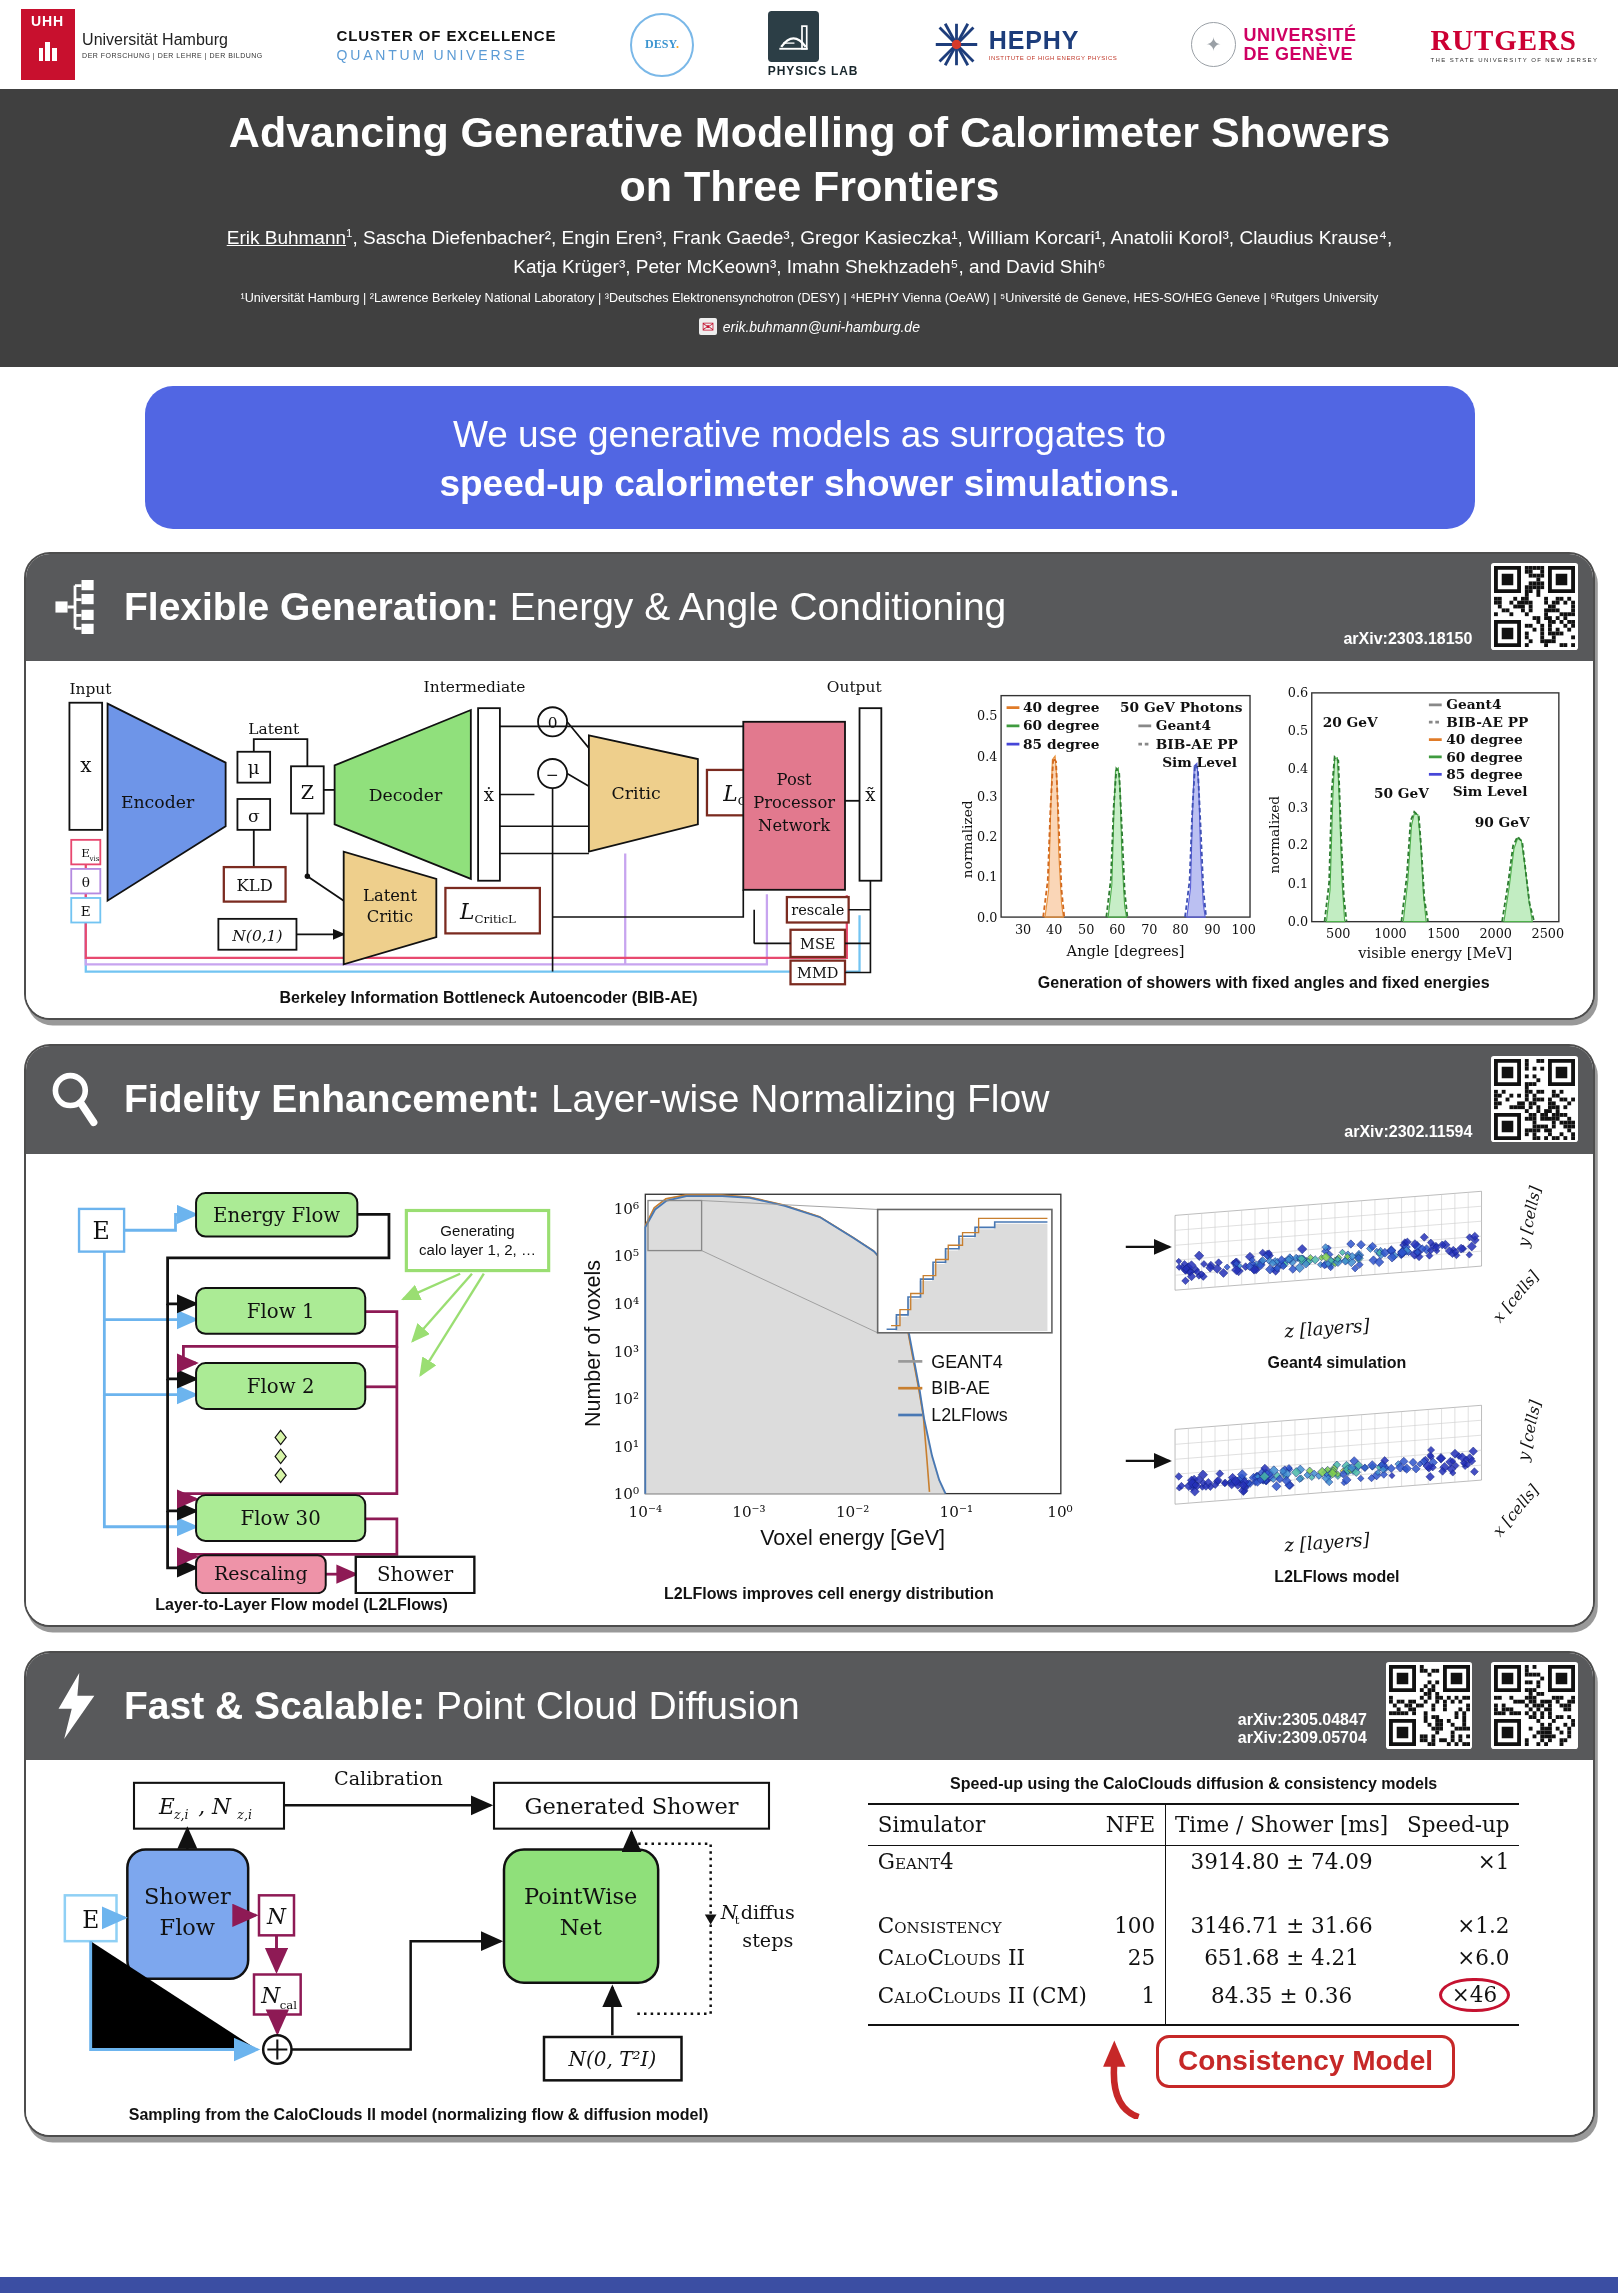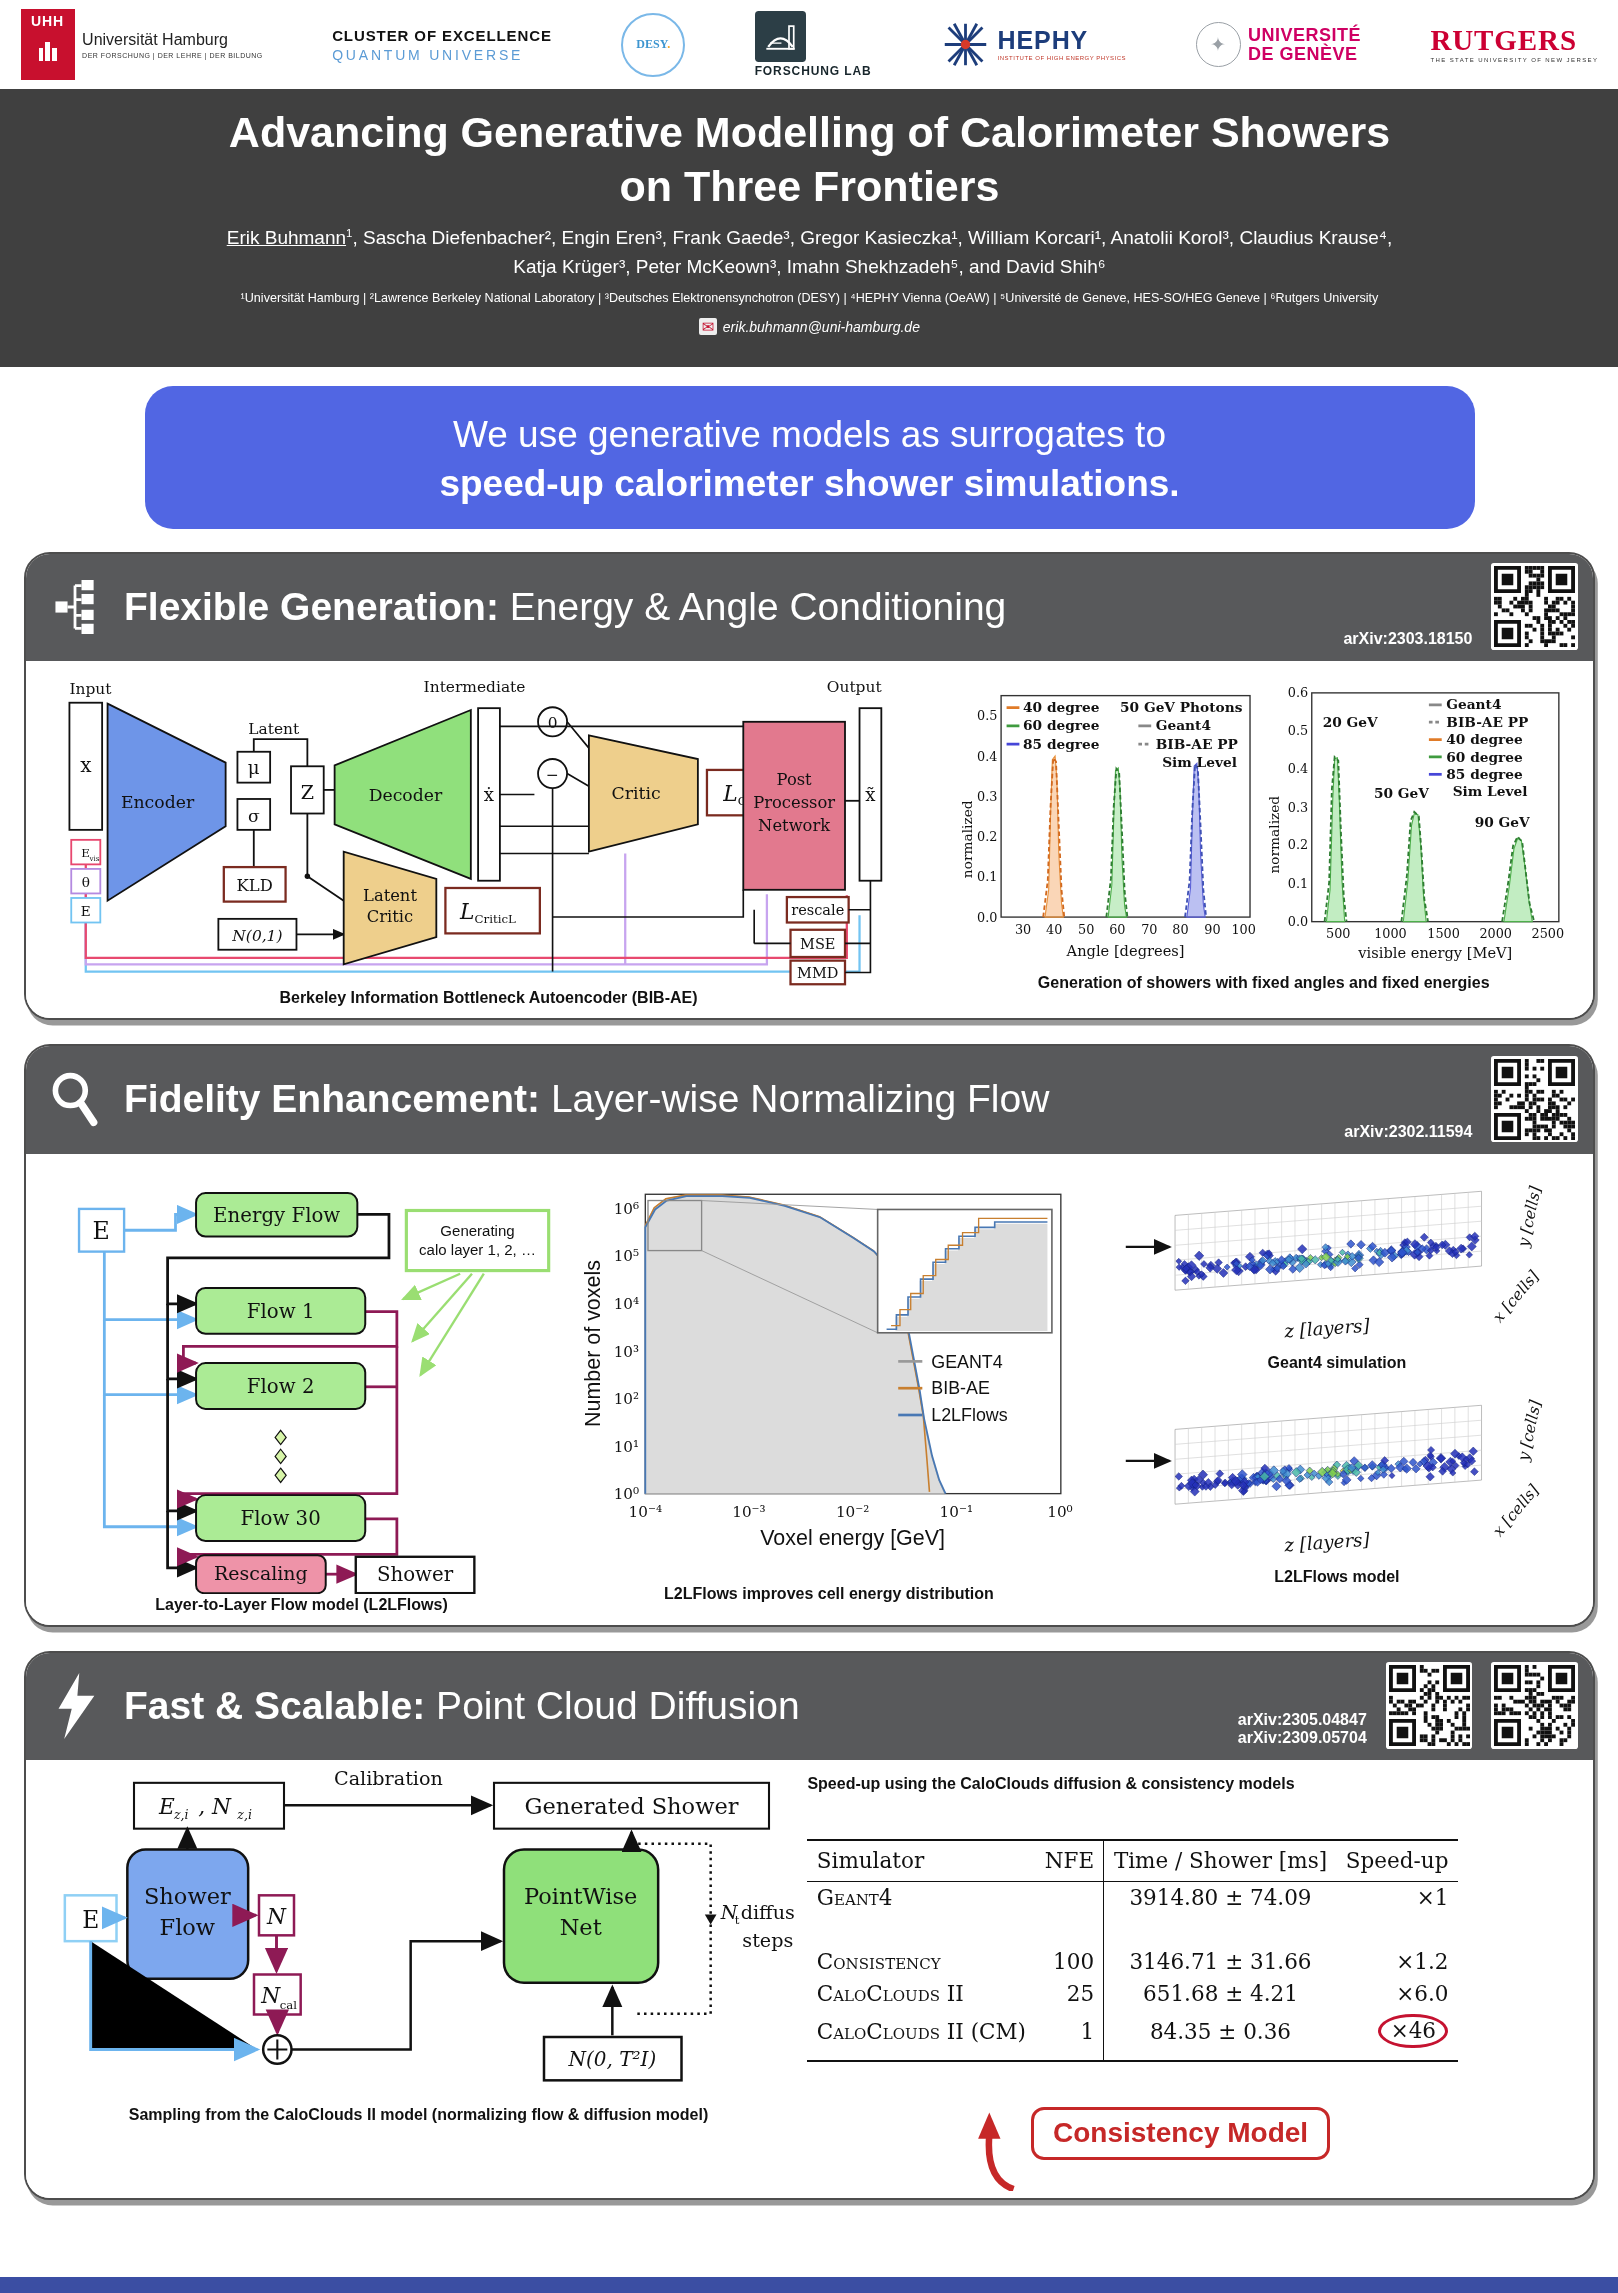--- a/index.html
+++ b/index.html
@@ -106,21 +106,21 @@
   <div class="logo">
     <div>
       <div class="blab-sq">
         <svg viewBox="0 0 54 54">
             <path d="M14 38 q13 -18 26 0" fill="none" stroke="#fff" stroke-width="2.5"></path>
             <rect x="36" y="16" width="5" height="24" fill="none" stroke="#fff" stroke-width="1.8"></rect>
             <path d="M12 40 h30" stroke="#fff" stroke-width="2"></path>
             <path d="M16 34 h12" stroke="#fff" stroke-width="1.4"></path>
           </svg>
       </div>
-      <div class="blab-text">FORSCHUNG LAB</div>
+      <div class="blab-text">PHYSICS LAB</div>
     </div>
   </div>
   <div class="logo">
     <svg width="49" height="49" viewBox="0 0 52 52">
       <g stroke="#1d3d7b" stroke-width="3">
           <line x1="26" y1="4" x2="26" y2="48"></line>
           <line x1="4" y1="26" x2="48" y2="26"></line>
           <line x1="8" y1="8" x2="44" y2="44"></line>
           <line x1="44" y1="8" x2="8" y2="44"></line>
           <line x1="14" y1="4" x2="38" y2="48"></line>
@@ -1505,21 +1505,21 @@
         <path d="M800,185 l-7,-12 h14 z" fill="#111"></path>
         <g font-size="23">
           <text x="812" y="178" font-style="italic">N</text>
           <text x="829" y="184" font-size="14">t</text>
           <text x="836" y="178"> diffusion</text>
           <text x="838" y="212">steps</text>
         </g>
       </svg>
       <div class="figcap">Sampling from the CaloClouds II model (normalizing flow &amp; diffusion model)</div>
     </div>
-    <div class="col" style="flex:1 1 auto;align-items:flex-start;gap:36px;">
+    <div class="col" style="flex:1 1 auto;align-items:center;">
       <div class="figcap" style="margin-top:5.6px;">Speed-up using the CaloClouds diffusion &amp; consistency models</div>
       <table class="sp-table">
         <thead>
           <tr>
             <th>Simulator</th>
             <th class="num">NFE</th>
             <th class="ctr vline">Time / Shower [ms]</th>
             <th class="num">Speed-up</th>
           </tr>
         </thead>

